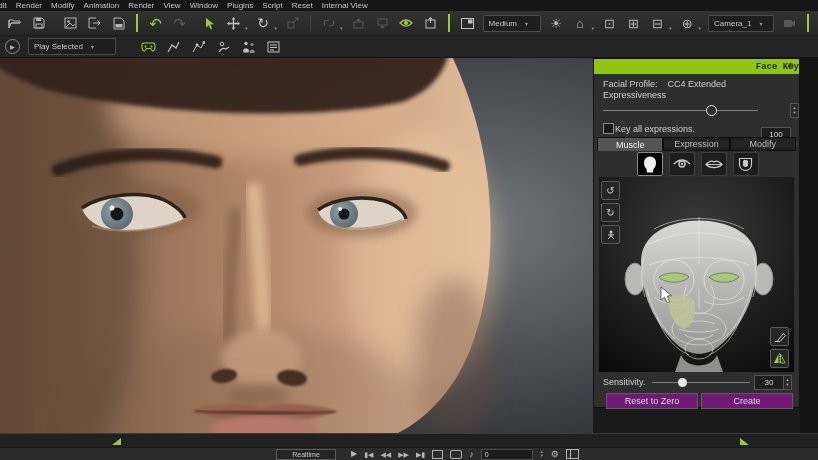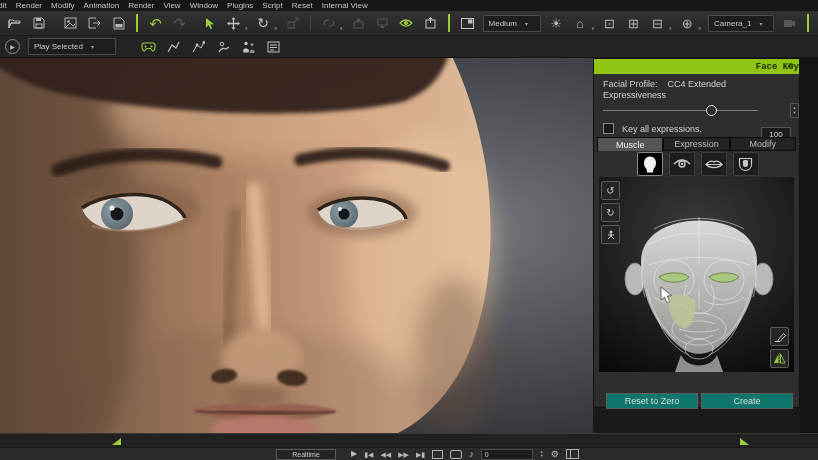--- a/index.html
+++ b/index.html
@@ -46,38 +46,38 @@
   .slider-track{position:absolute;height:1px;background:#7e7e7e;}
   .slider-handle-ring{position:absolute;width:9px;height:9px;border:1.5px solid #e8e8e8;
                       border-radius:50%;background:#2e2e2e;top:-5px;}
   .slider-handle-dot{position:absolute;width:9px;height:9px;background:#e8e8e8;
                      border-radius:50%;top:-4px;}
   .numbox{position:absolute;width:28px;height:13px;background:#1d1d1d;border:1px solid #555;
           color:#ddd;font-size:8px;display:flex;align-items:center;justify-content:center;}
   .spin{position:absolute;width:7px;height:13px;background:#2a2a2a;border:1px solid #555;
         display:flex;flex-direction:column;align-items:center;justify-content:center;
         font-size:4px;color:#aaa;line-height:1.1;}
-  #row-keyall{position:absolute;left:9px;top:64px;display:flex;align-items:center;gap:8px;}
+  #row-keyall{position:absolute;left:9px;top:64px;display:flex;align-items:center;gap:1px;}
   #keyall-box{width:9px;height:9px;background:#1c1c1c;border:1px solid #8a8a8a;}
   #tabs{position:absolute;left:3px;top:78px;width:199px;height:14px;display:flex;}
   .tab{flex:1;display:flex;align-items:center;justify-content:center;font-size:9px;
        background:#232323;border:1px solid #0d0d0d;color:#bbb;}
   .tab.active{background:#545454;color:#f2f2f2;border-bottom:none;}
   #partrow{position:absolute;left:0;top:92px;width:207px;height:26px;display:flex;
            justify-content:center;gap:6px;align-items:center;}
   .partbtn{width:24px;height:22px;background:#1d1d1d;border:1px solid #3e3e3e;border-radius:2px;
            display:flex;align-items:center;justify-content:center;}
   .partbtn.active{background:#000;border:1px solid #8a8a8a;}
   #facearea{position:absolute;left:5px;top:118px;width:195px;height:195px;background:#000;}
   .minibtn{position:absolute;width:17px;height:17px;background:#262626;border:1px solid #5a5a5a;
            border-radius:2px;display:flex;align-items:center;justify-content:center;
            font-size:10px;color:#cicic;color:#cccccc;z-index:5;}
   #row-sens{position:absolute;left:0;top:316px;width:207px;height:16px;}
   #btnrow{position:absolute;left:0;top:334px;width:207px;height:15px;}
-  .pbtn{position:absolute;height:14px;background:#0f766e;border:1px solid #5f5f5f;color:#ddd;
+  .pbtn{position:absolute;height:14px;background:#701a75;border:1px solid #5f5f5f;color:#ddd;
         font-size:9px;display:flex;align-items:center;justify-content:center;}
   
   #tstrip{position:absolute;left:0;top:433px;width:818px;height:14px;background:#212121;
           border-top:1px solid #3a3a3a;box-sizing:border-box;}
   .thandle{position:absolute;width:0;height:0;border-style:solid;}
   #thandle-left{left:112px;top:4px;border-width:0 0 7px 9px;border-color:transparent transparent #9ccc3c transparent;}
   #thandle-right{left:740px;top:4px;border-width:7px 0 0 9px;border-color:transparent transparent transparent #9ccc3c;}
   
   #bottombar{position:absolute;left:0;top:447px;width:818px;height:13px;background:#2b2b2b;
              border-top:1px solid #191919;box-sizing:border-box;}
@@ -470,20 +470,31 @@
       </span>
       <span class="minibtn" style="left:171px;top:172px;">
         <svg width="13" height="11" viewBox="0 0 13 11">
             <path d="M5.5 1 V10 L1 10 Z" fill="#9ccc3c"></path>
             <path d="M7.5 1 V10 L12 10 Z" fill="none" stroke="#9ccc3c" stroke-width="0.9"></path>
             <path d="M6.5 0 V11" stroke="#9ccc3c" stroke-dasharray="1.5 1.2" stroke-width="0.7"></path>
           </svg>
       </span>
     </div>
 
+    <div id="row-sens">
+      <span class="plabel" style="position:absolute;left:9px;top:2px;">Sensitivity.</span>
+      <div class="slider-track" style="left:58px;top:7px;width:98px;">
+        <div class="slider-handle-dot" style="left:26px;"></div>
+      </div>
+      <div class="numbox" style="left:160px;top:0px;">30</div>
+      <div class="spin" style="left:189px;top:0px;">
+        <span>▲</span>
+        <span>▼</span>
+      </div>
+    </div>
 
     <div id="btnrow">
       <div class="pbtn" style="left:12px;width:90px;">Reset to Zero</div>
       <div class="pbtn" style="left:107px;width:90px;">Create</div>
     </div>
   </div>
 
   <div id="tstrip">
     <div class="thandle" id="thandle-left"></div>
     <div class="thandle" id="thandle-right"></div>

